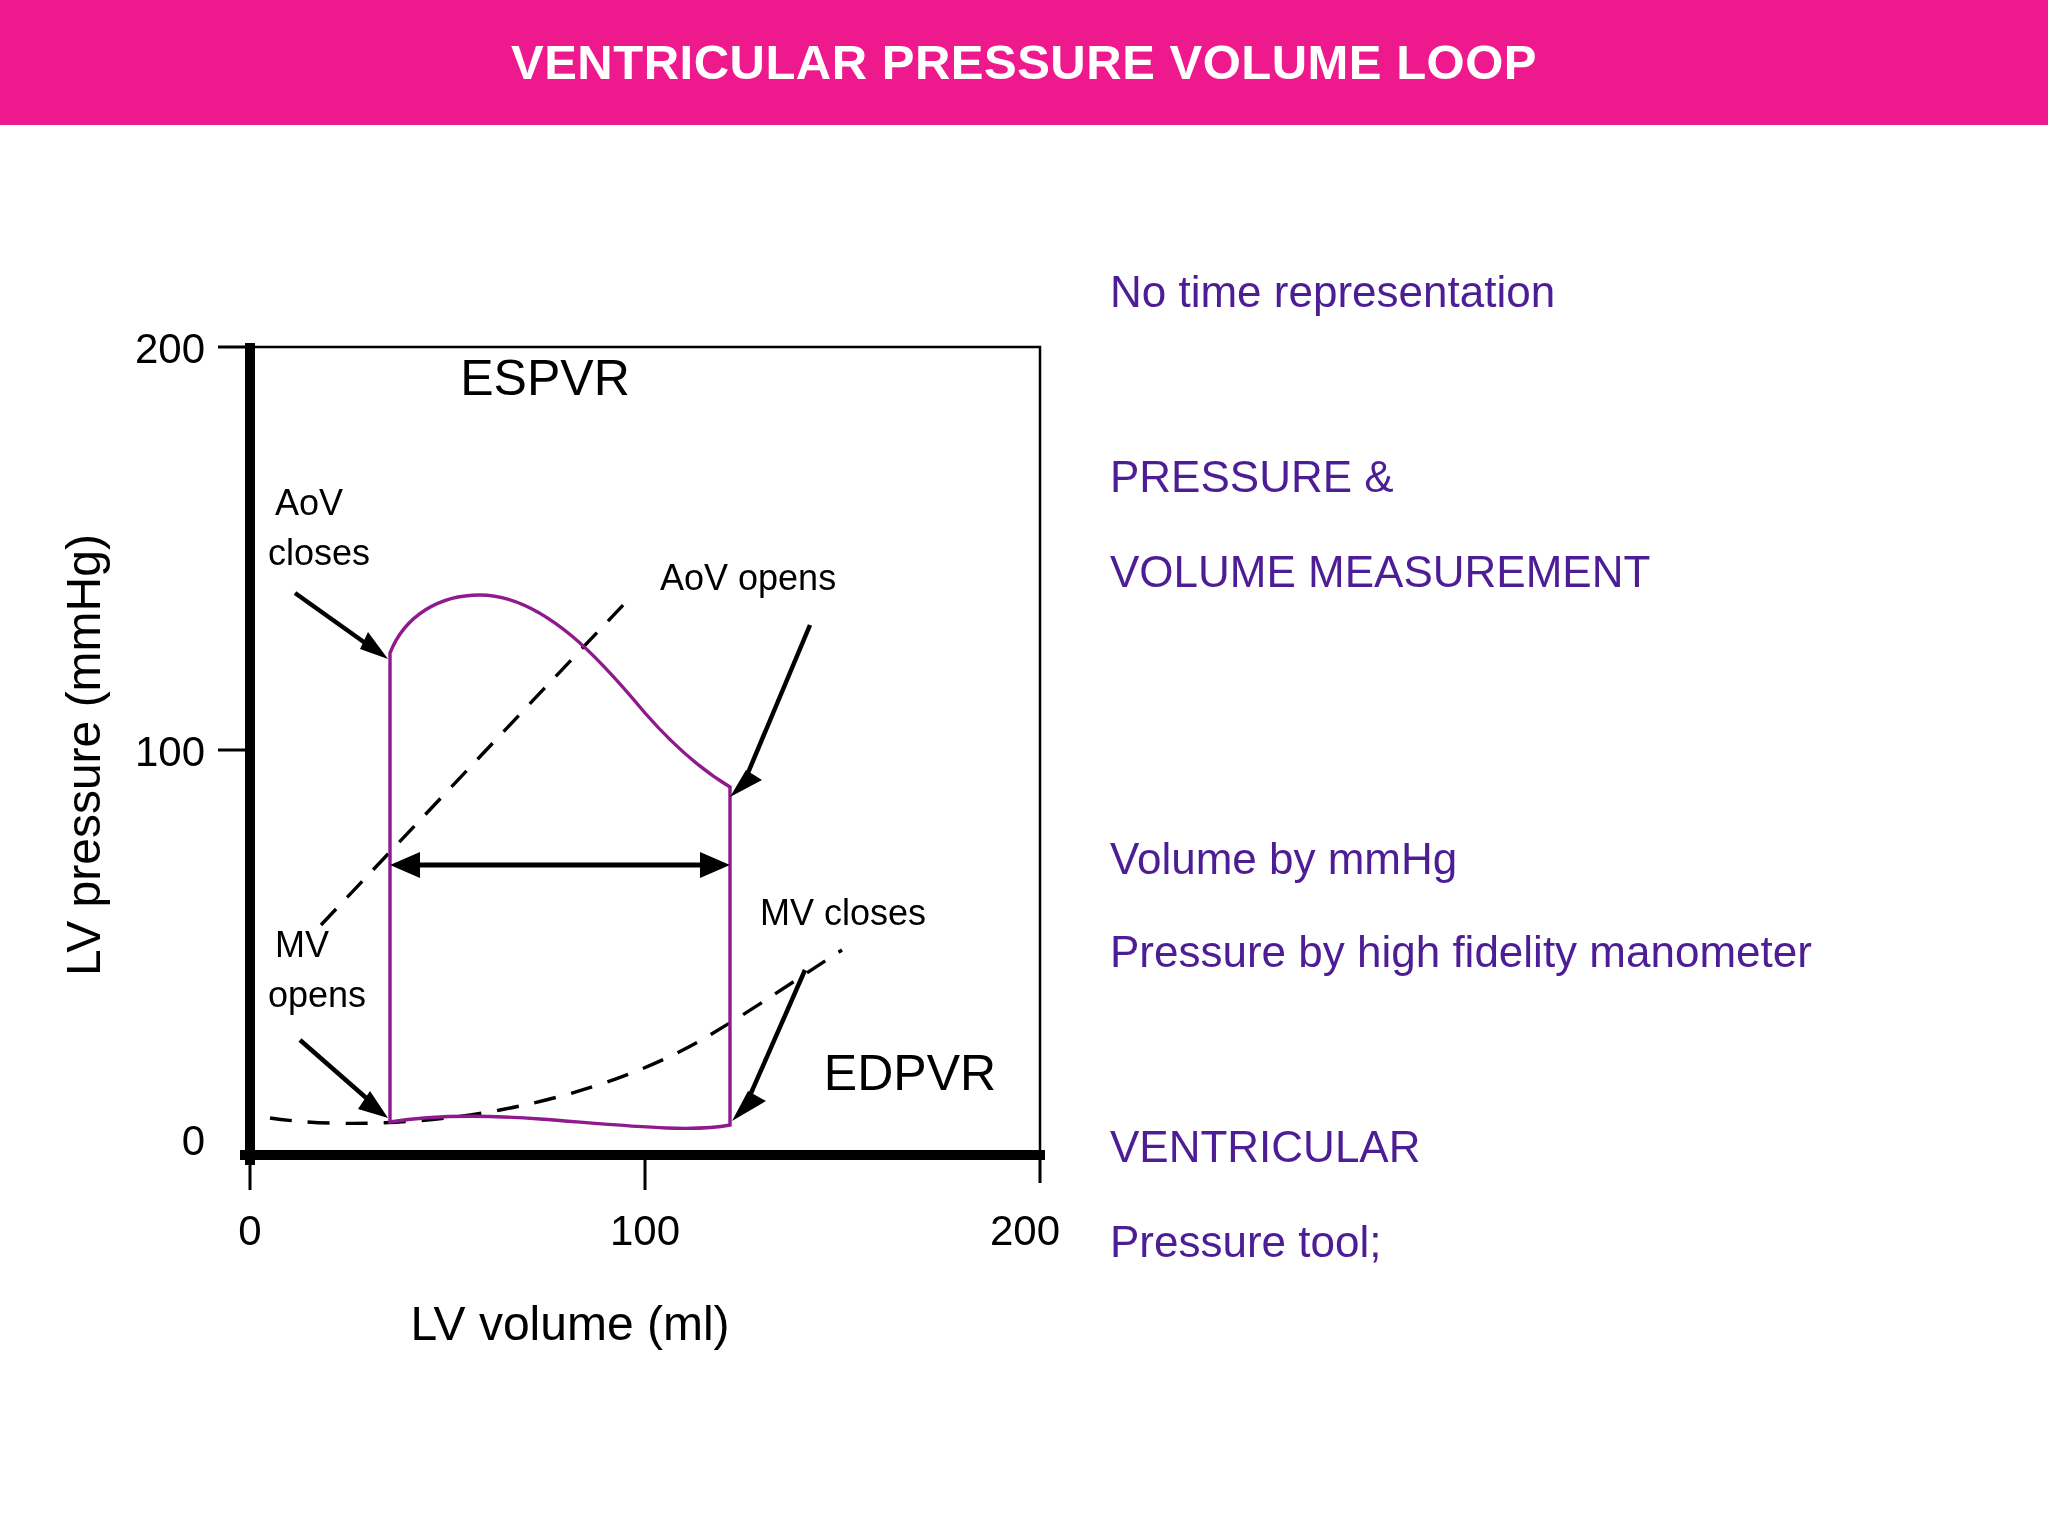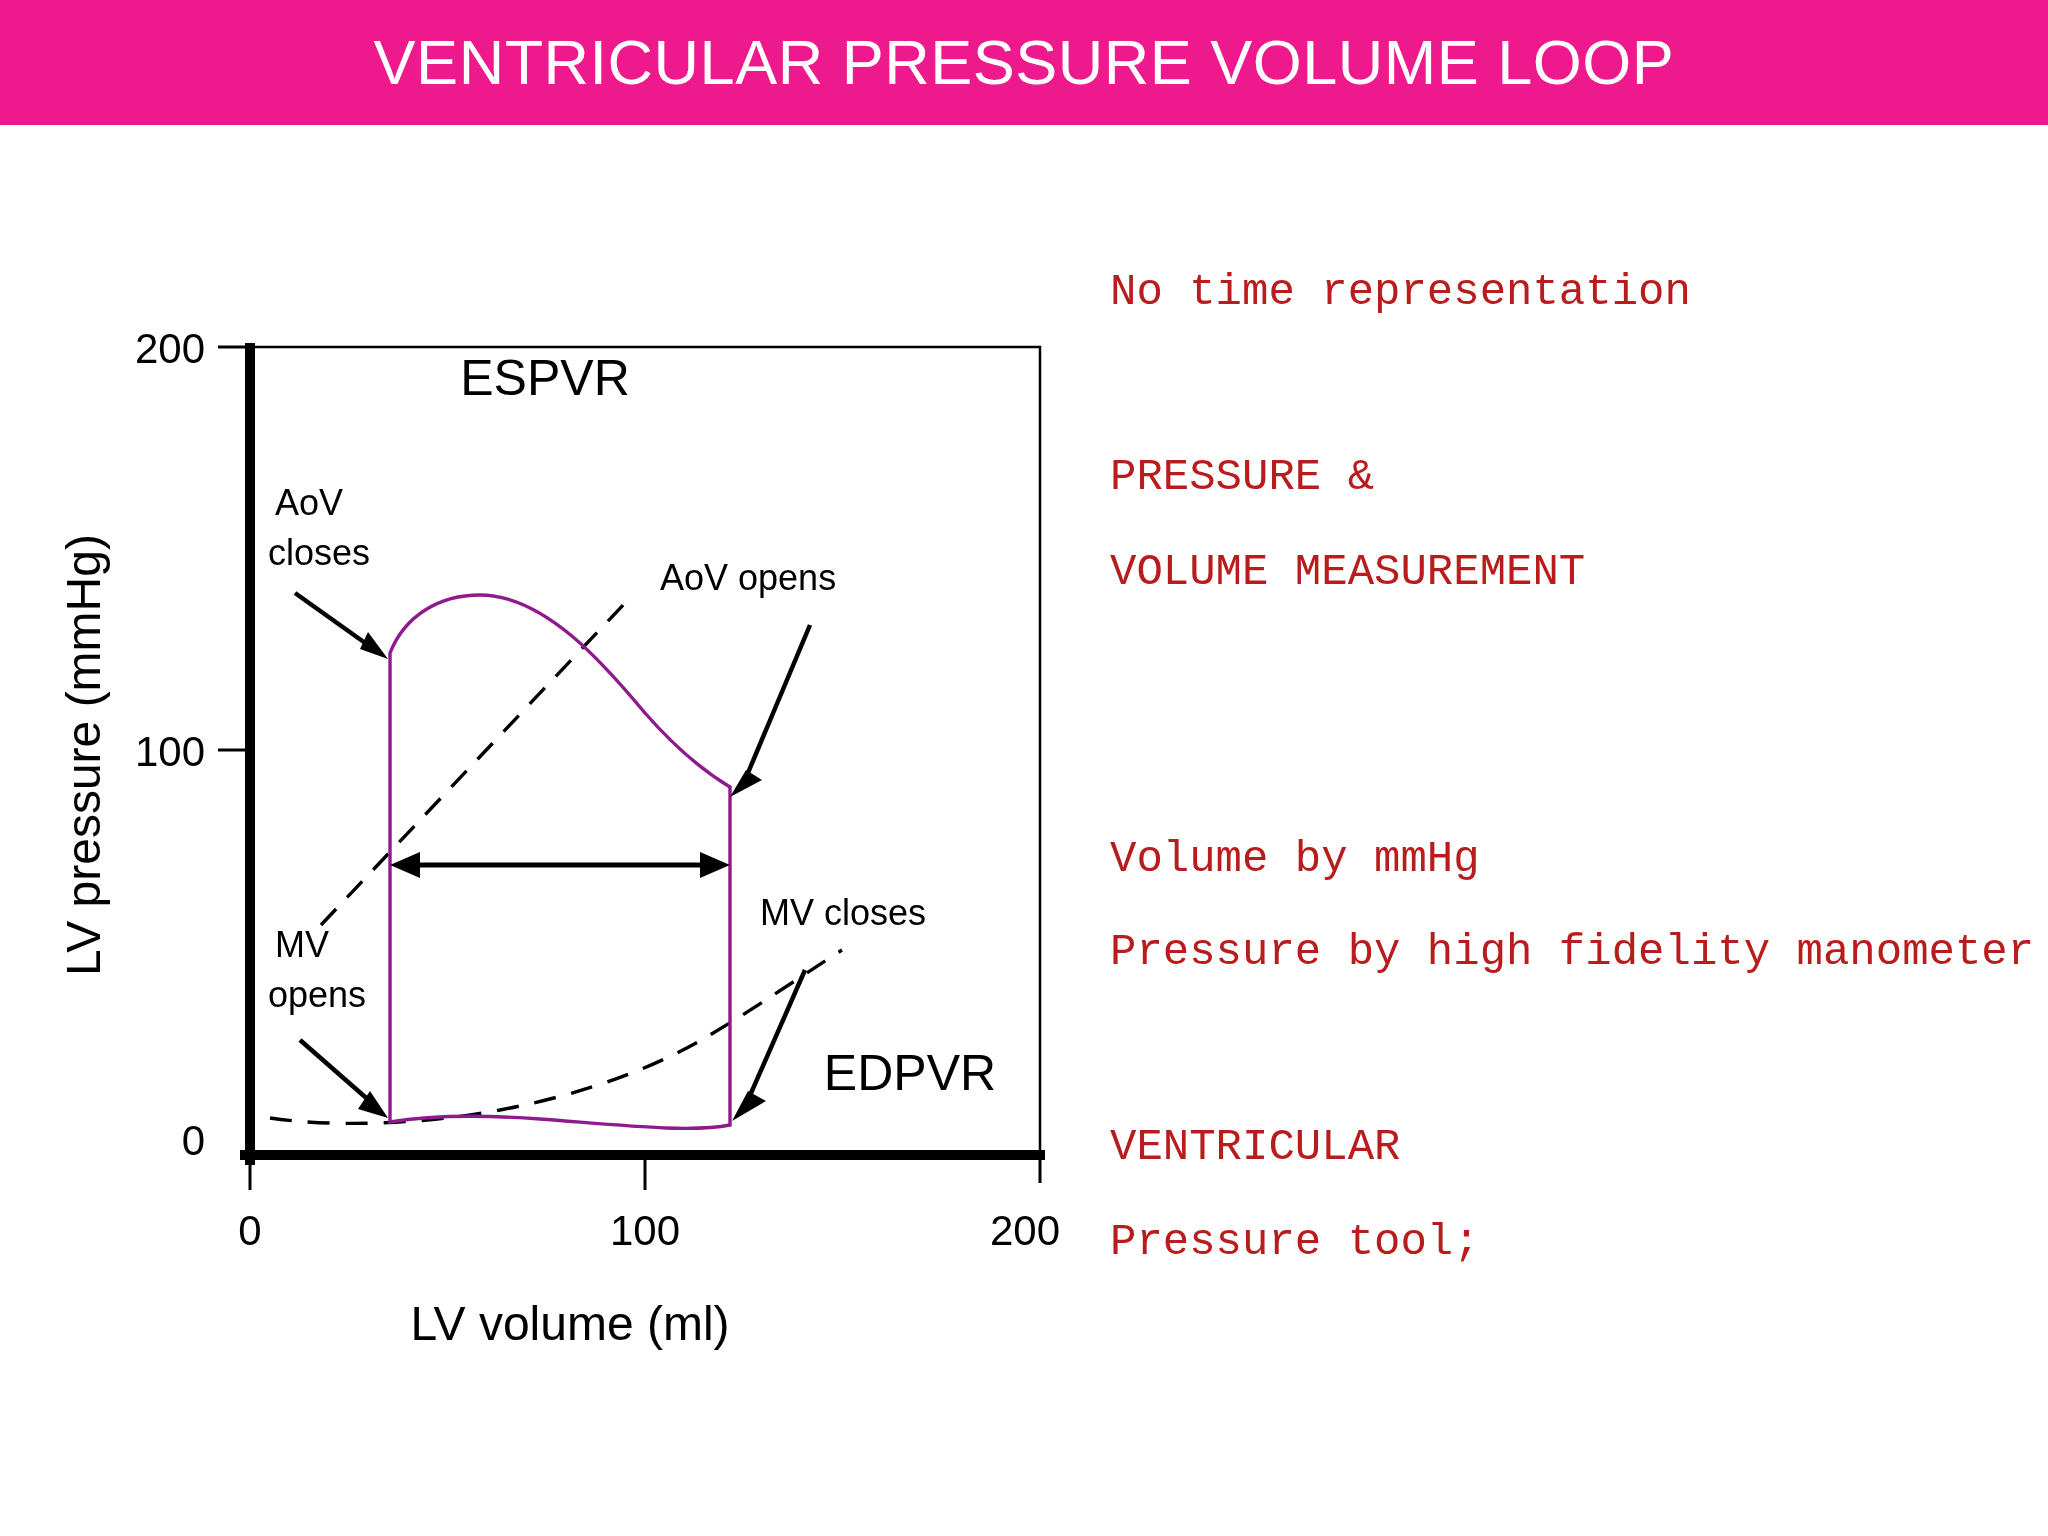--- a/index.html
+++ b/index.html
@@ -10,40 +10,40 @@
     overflow:hidden;
     position:relative;
   }
   #titlebar{
     position:absolute;left:0;top:0;width:2048px;height:125px;
     background:#ee1a8d;
     display:flex;align-items:center;justify-content:center;
   }
   #title-text{
     color:#ffffff;
-    font-size:63px;
-    font-weight:normal;
+    font-size:49px;
+    font-weight:bold;
     letter-spacing:0.5px;
     text-align:center;
     line-height:1;
     white-space:nowrap;
   }
   #chart-panel{
     position:absolute;left:0;top:125px;width:1100px;height:1411px;
   }
   #right-panel{
     position:absolute;left:1110px;top:125px;width:938px;height:1411px;
   }
   .rt-line{
     position:absolute;
-    color:#b91c1c;
+    color:#4c1d95;
     font-size:44px;
     line-height:1;
     white-space:nowrap;
-    font-family:Liberation Mono, monospace;
+    font-family:Liberation Sans, sans-serif;
   }
   svg{display:block;}
   .plotborder{fill:none;stroke:#000000;stroke-width:2.5;}
   .axisheavy{stroke:#000000;stroke-width:10;stroke-linecap:butt;}
   .ticks{stroke:#000000;stroke-width:3;}
   .loop{fill:none;stroke:#8e1a8e;stroke-width:3.4;}
   .dashline{fill:none;stroke:#000000;stroke-width:3.4;stroke-dasharray:22 16;}
   .arrowline{stroke:#000000;stroke-width:5;fill:none;}
   .leader{stroke:#000000;stroke-width:4.5;fill:none;}
   .axnum{font-family:"Liberation Sans", sans-serif;font-size:42px;fill:#000;}

